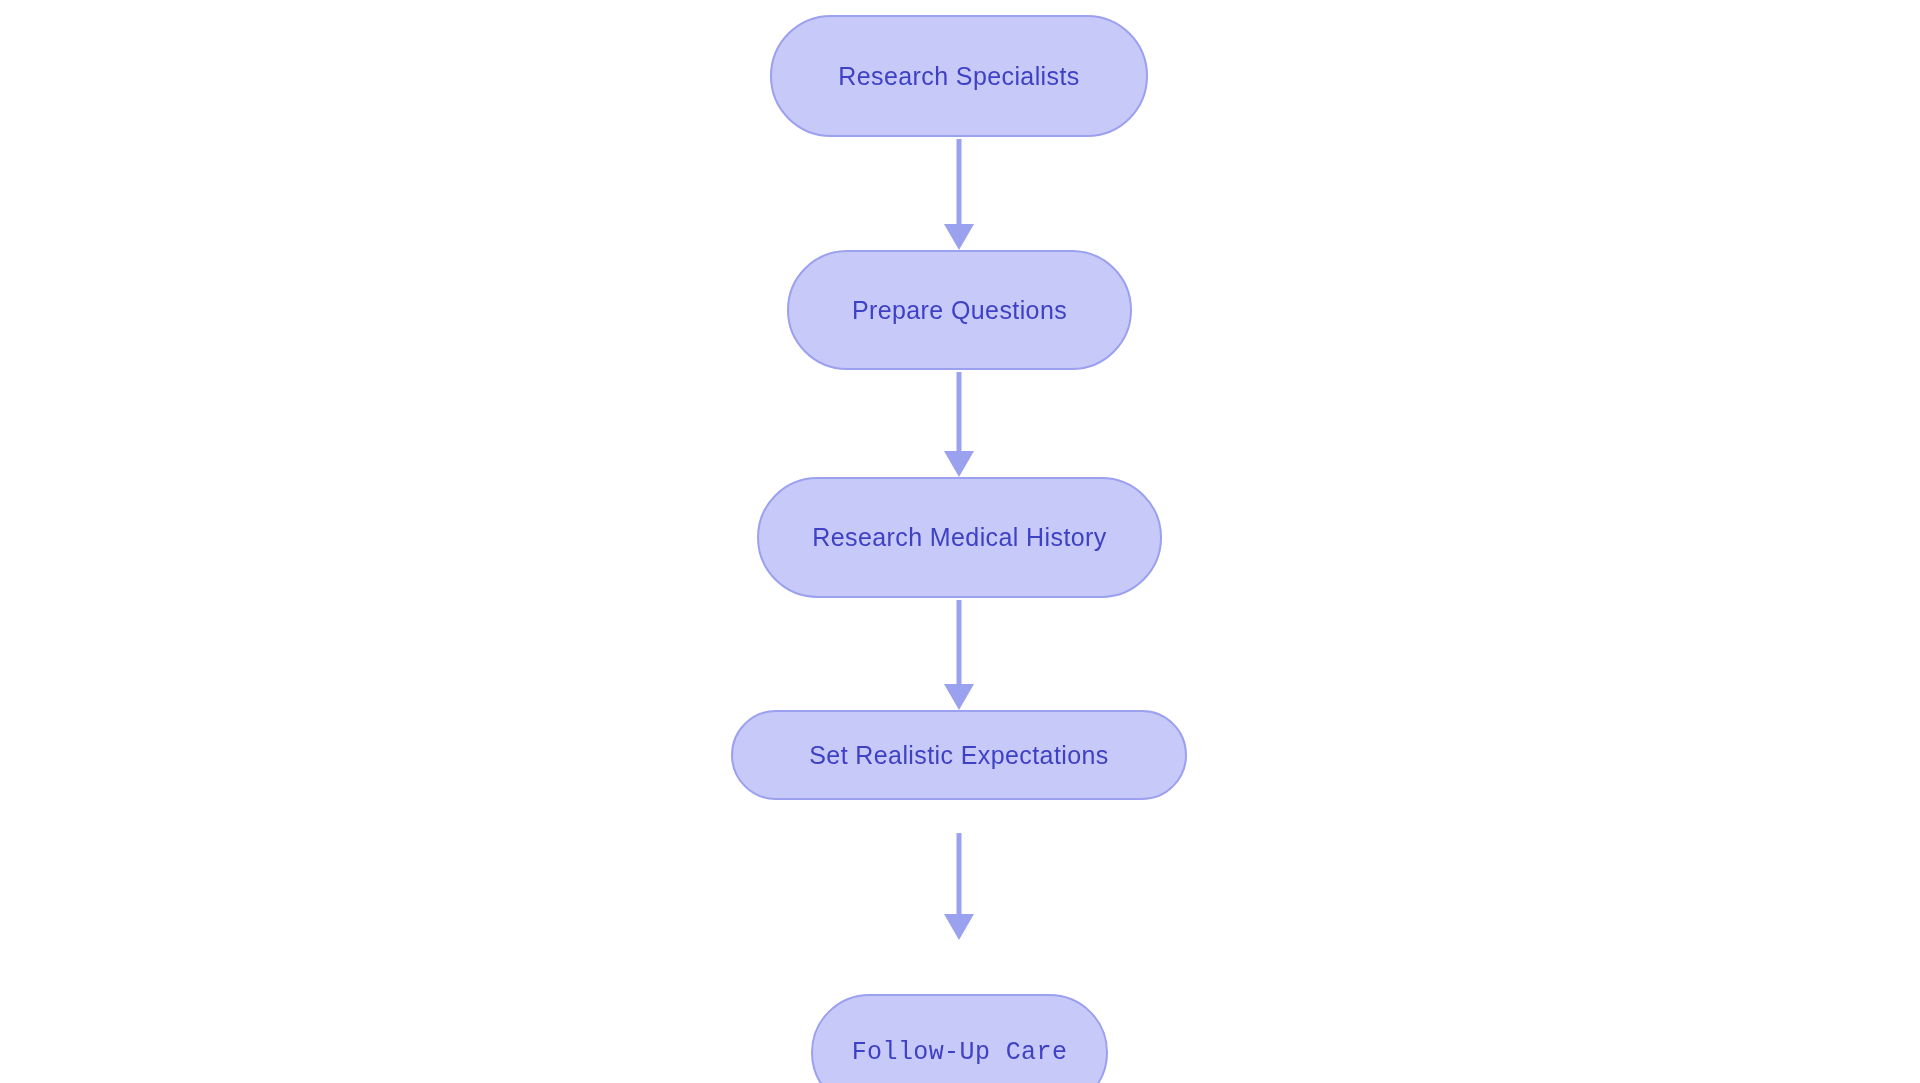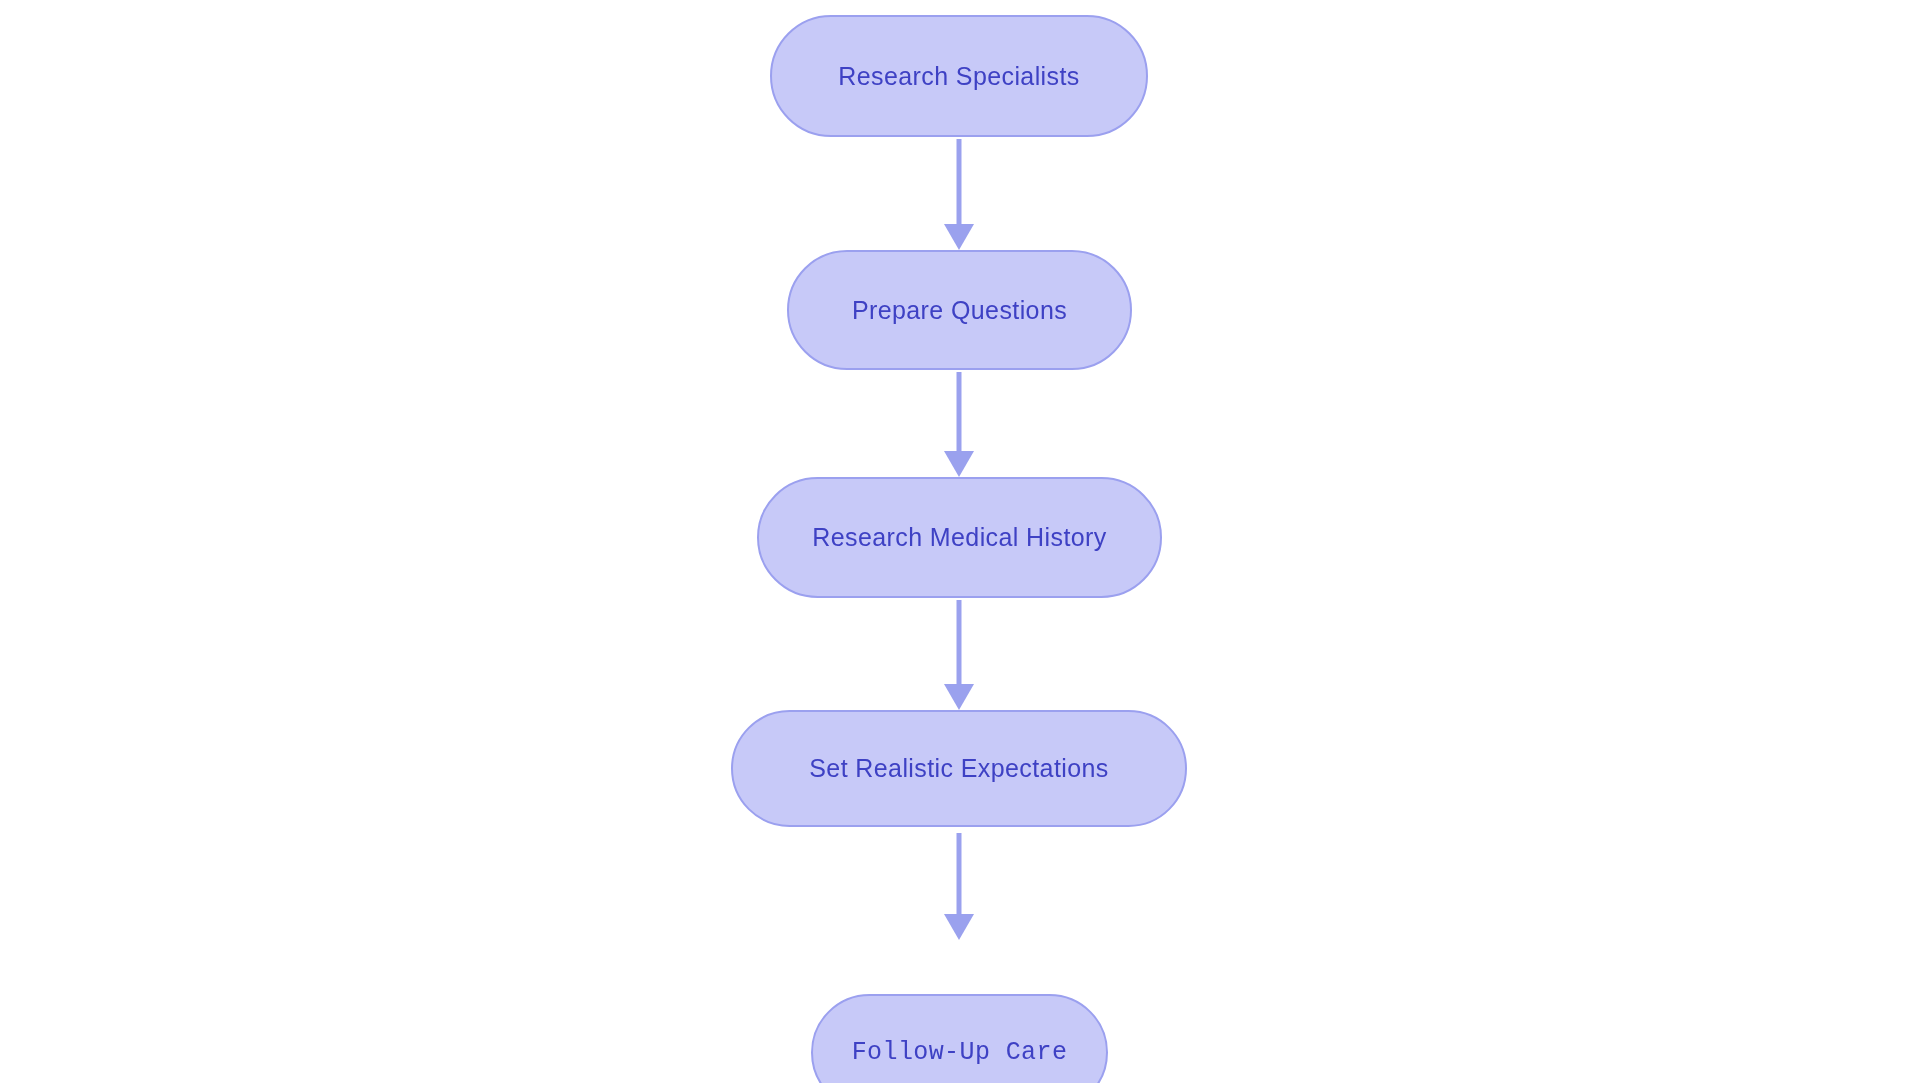--- a/index.html
+++ b/index.html
@@ -32,21 +32,21 @@
     color: var(--node-text);
     font-size: 25px;
     font-weight: 400;
     letter-spacing: 0.4px;
     text-align: center;
     white-space: nowrap;
   }
   .node-1 { left: 770px; top: 15px;  width: 378px; height: 122px; }
   .node-2 { left: 787px; top: 250px; width: 345px; height: 120px; }
   .node-3 { left: 757px; top: 477px; width: 405px; height: 121px; }
-  .node-4 { left: 731px; top: 710px; width: 456px; height: 117px; text-align: center; }
+  .node-4 { left: 731px; top: 710px; width: 456px; height: 90px; text-align: center; }
   .node-5 { left: 811px; top: 994px; width: 297px; height: 117px; font-family: Liberation Mono, monospace; }
   .arrow-layer {
     position: absolute;
     left: 0; top: 0;
     width: 1920px; height: 1083px;
     pointer-events: none;
   }
   .arrow-layer line { stroke: var(--arrow); stroke-width: 5; }
   .arrow-layer polygon { fill: var(--arrow); }
 </style>

